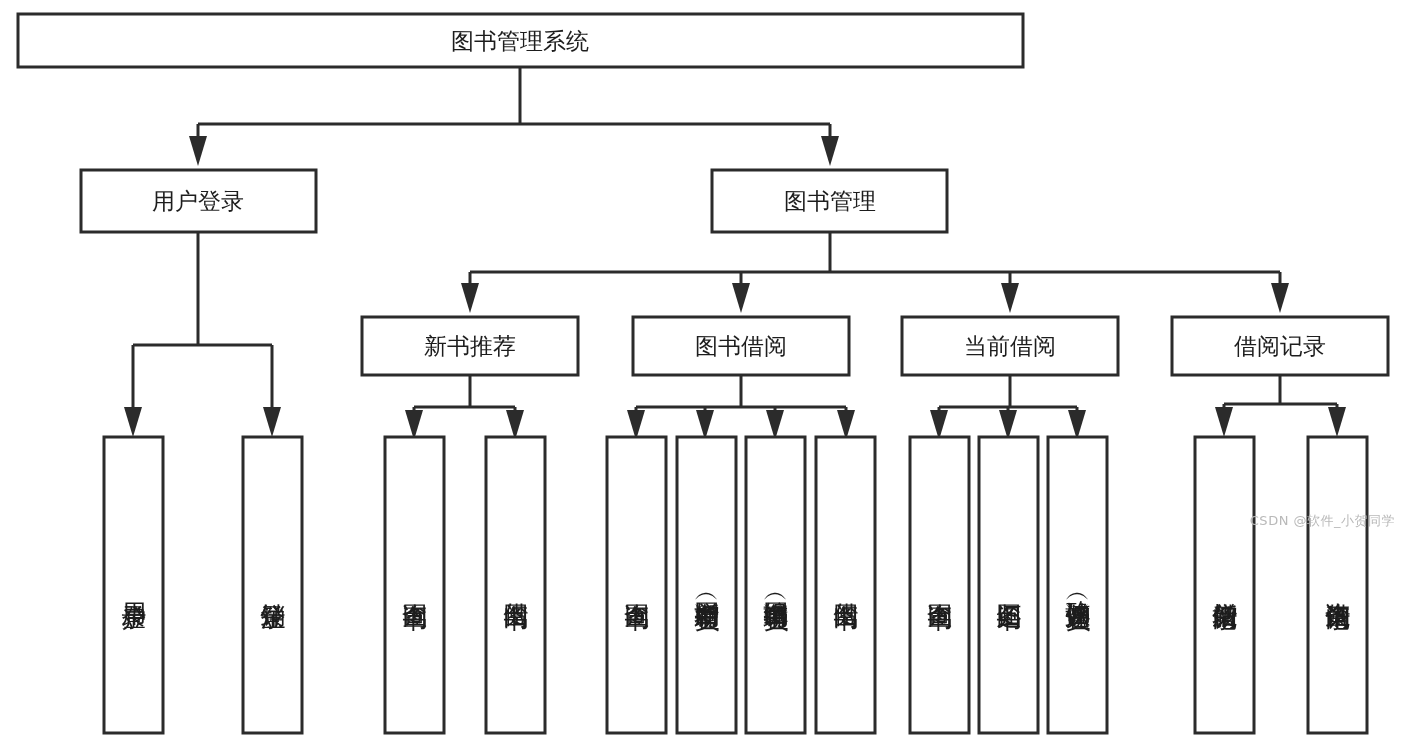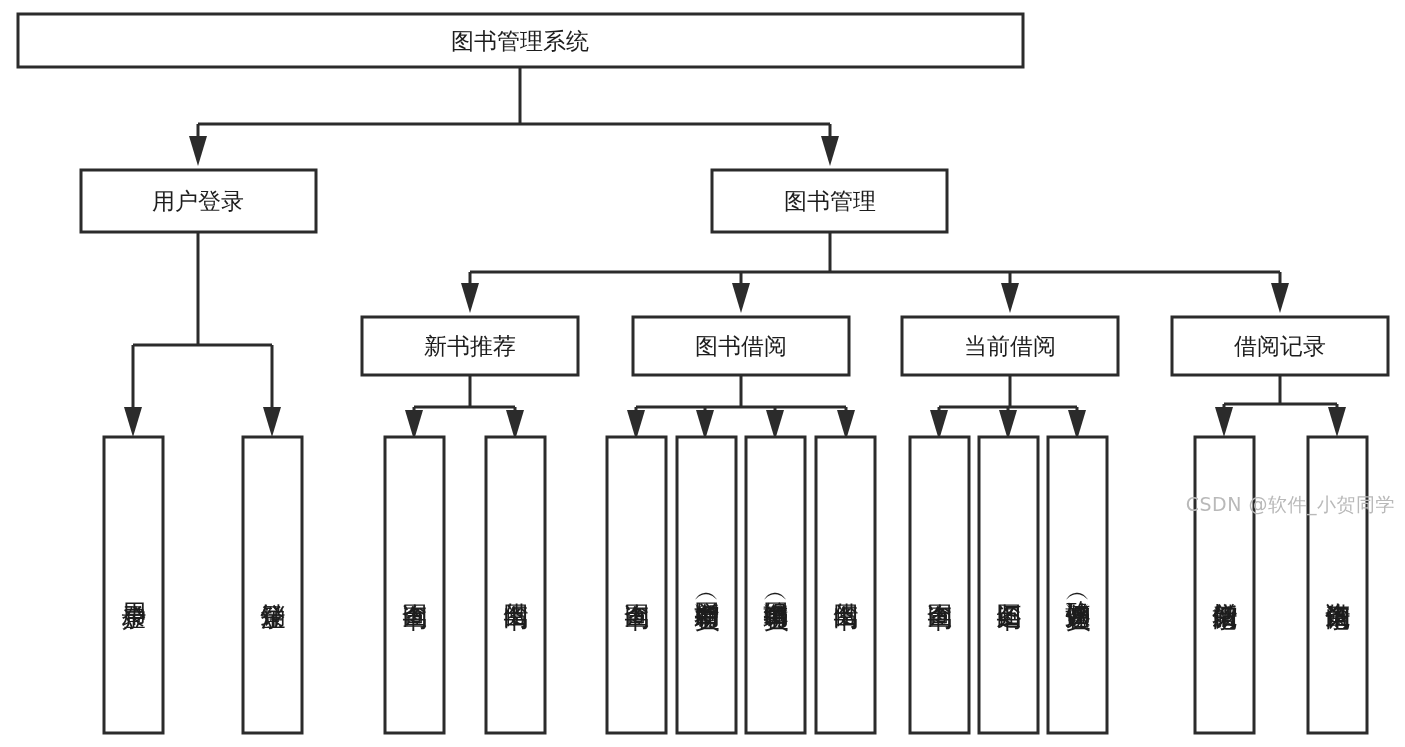--- a/index.html
+++ b/index.html
@@ -58,23 +58,23 @@
     line-height: 1.04;
     color: #1d1d1d;
     letter-spacing: 1px;
     white-space: nowrap;
     text-align: center;
     pointer-events: none;
   }
   .watermark {
     position: absolute;
     right: 10px;
-    bottom: 16px;
-    font-family: "DejaVu Sans", sans-serif;
-    font-size: 19px;
+    bottom: 4px;
+    font-family: "DejaVu Sans", sans-serif;
+    font-size: 13px;
     color: #b9b9b9;
     white-space: nowrap;
     letter-spacing: 0.5px;
   }
 </style>
 </head>
 <body>
 
 <div id="diagram-root">
 

